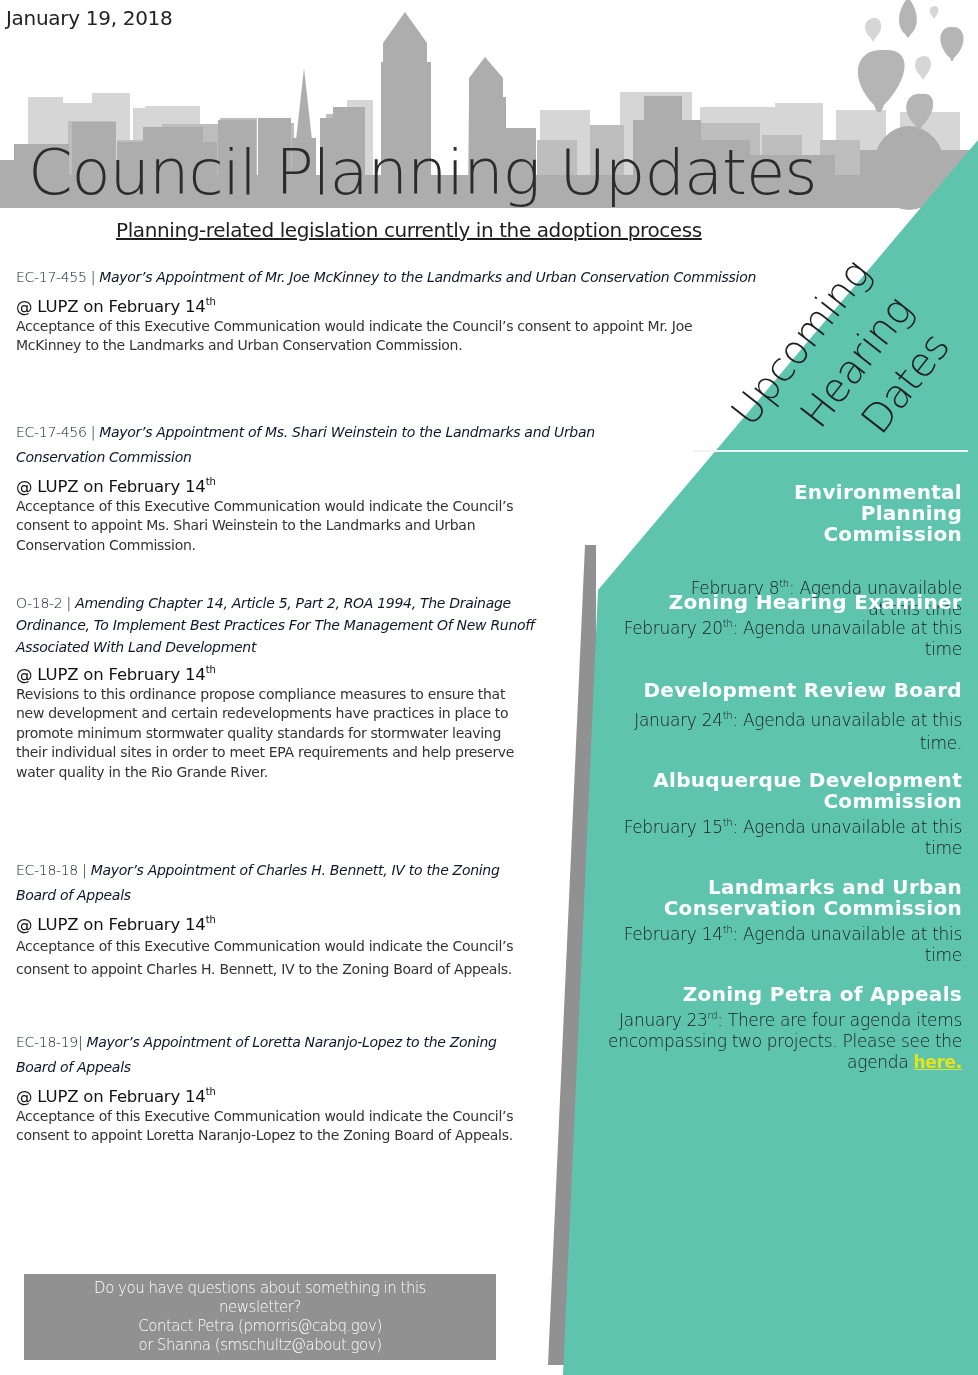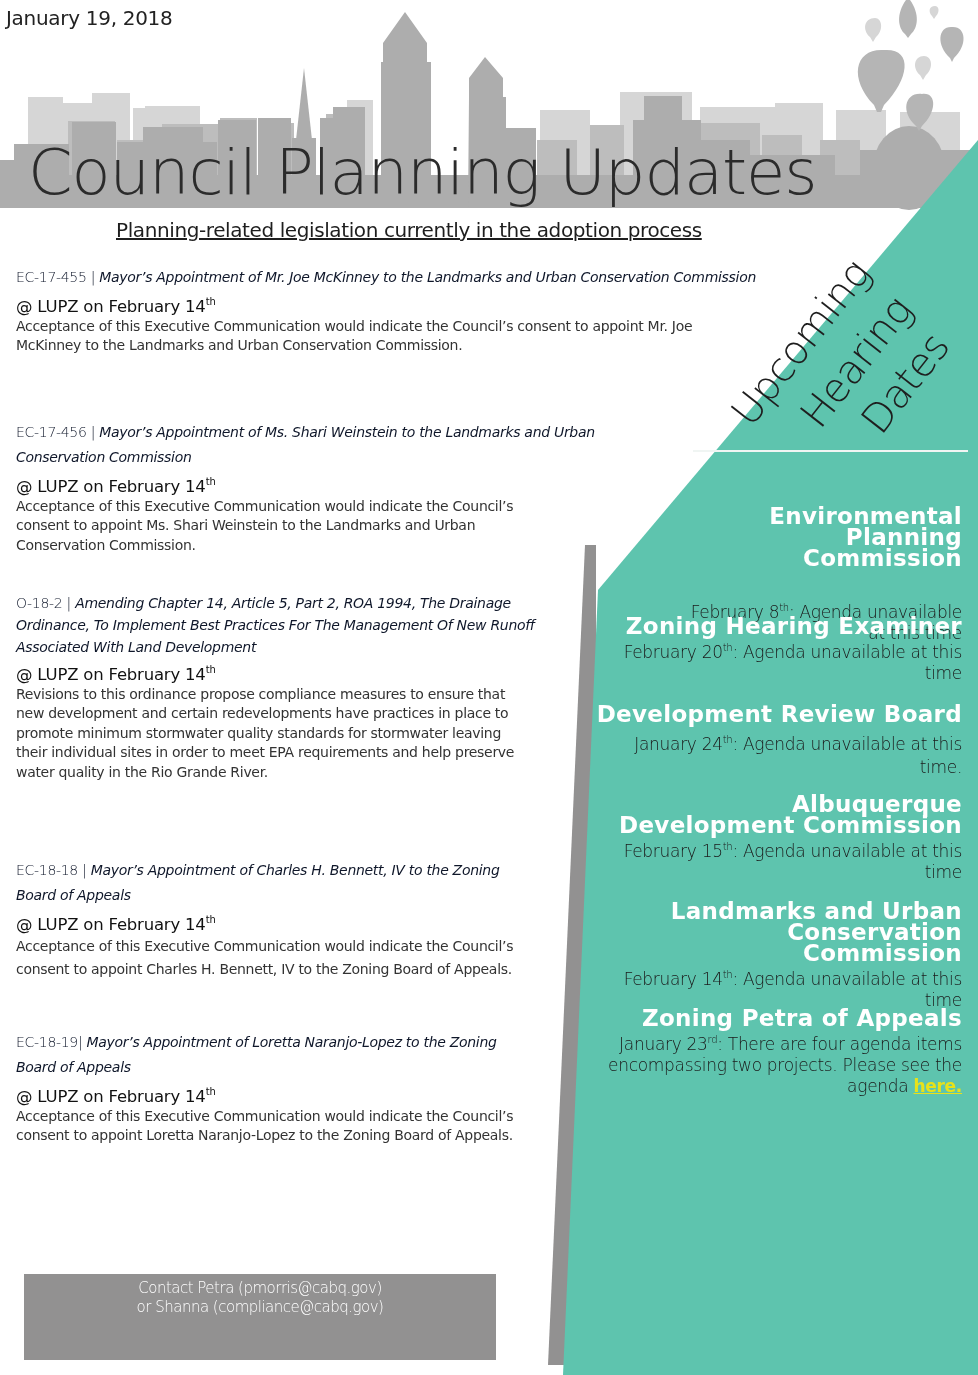--- a/index.html
+++ b/index.html
@@ -22,21 +22,21 @@
   .item .head .desc { font-style: italic; }
   .item .hearing { font-size: 16.5px; font-weight: normal; line-height: 20px; color: #111; letter-spacing: -0.2px; margin-top: 2px; }
   .item .hearing sup { font-size: 10px; }
   .item .body { font-size: 14px; line-height: 19.5px; color: #333; letter-spacing: -0.3px; }
   .rot-text { position: absolute; transform: rotate(-52deg); transform-origin: left bottom; font-family: "DejaVu Sans", sans-serif;
     font-weight: 300; color: #1e1e1e; font-size: 40px; white-space: nowrap; letter-spacing: -0.5px; }
 
   .divider { position: absolute; left: 693px; top: 450px; width: 275px; height: 2px; background: #f0f5f3; }
 
   .sched { position: absolute; right: 16px; width: 390px; text-align: right; font-family: "DejaVu Sans", sans-serif; }
-  .sched .name { font-size: 23px; font-weight: bold; color: #ffffff; line-height: 21px; letter-spacing: 0.3px; margin-top: 24px; }
+  .sched .name { font-size: 20px; font-weight: bold; color: #ffffff; line-height: 21px; letter-spacing: 0.3px; }
   .sched .detail { font-size: 17px; color: #1a1a1a; line-height: 21px; letter-spacing: -0.3px; font-weight: 300; }
   .sched .detail sup { font-size: 10px; }
   .sched .link { color: #e8e21a; font-weight: bold; text-decoration: underline; }
 
   .contact { position: absolute; left: 24px; top: 1274px; width: 472px; height: 86px; background: #929191;
     color: #ffffff; text-align: center; font-family: "DejaVu Sans", sans-serif; font-size: 15px; line-height: 19px; padding-top: 5px; letter-spacing: -0.5px; font-weight: 300; }
 </style>
 </head>
 <body>
 
@@ -192,15 +192,16 @@
   <div class="name" style="padding-left:80px;">Landmarks and Urban Conservation Commission</div>
   <div class="detail" style="padding-left:50px;"><span>February 14</span><sup>th</sup><span>: Agenda unavailable at this time</span></div>
 </div>
 
 <div class="sched" style="top:984px;">
   <div class="name">Zoning Petra of Appeals</div>
   <div class="detail" style="padding-left:20px;"><span>January 23</span><sup>rd</sup><span>: There are four agenda items encompassing two projects. Please see the agenda </span><a class="link">here.</a></div>
 </div>
 
 <div class="contact">
+  <div style="padding:0 40px;">Do you have questions about something in this newsletter?</div>
   <div>Contact Petra (pmorris@cabq.gov)</div>
-  <div>or Shanna (compliance@cabq.gov)</div>
+  <div>or Shanna (smschultz@about.gov)</div>
 </div>
 
 </body></html>

